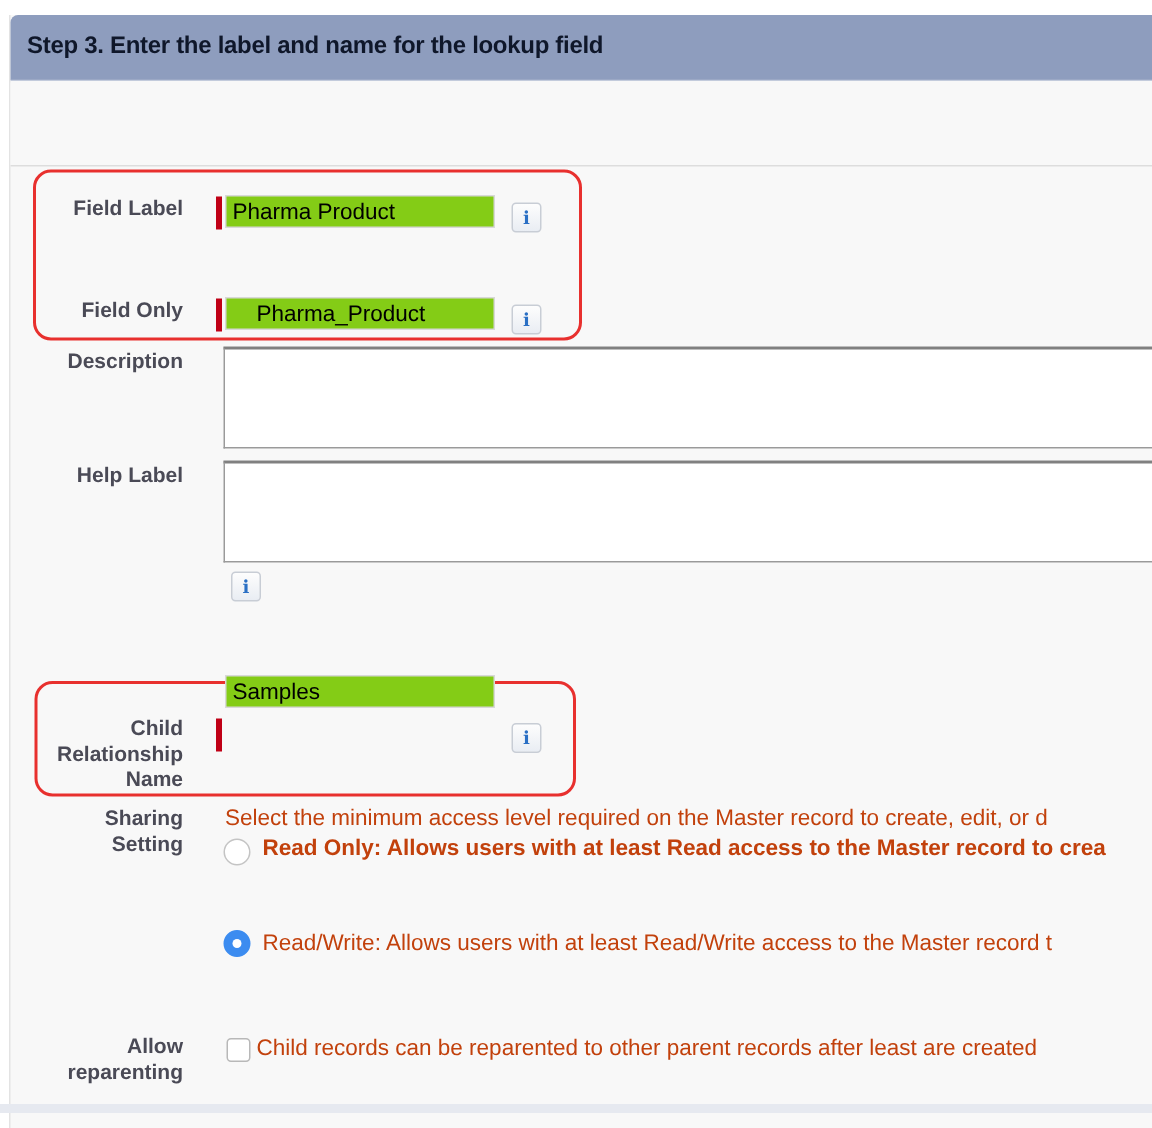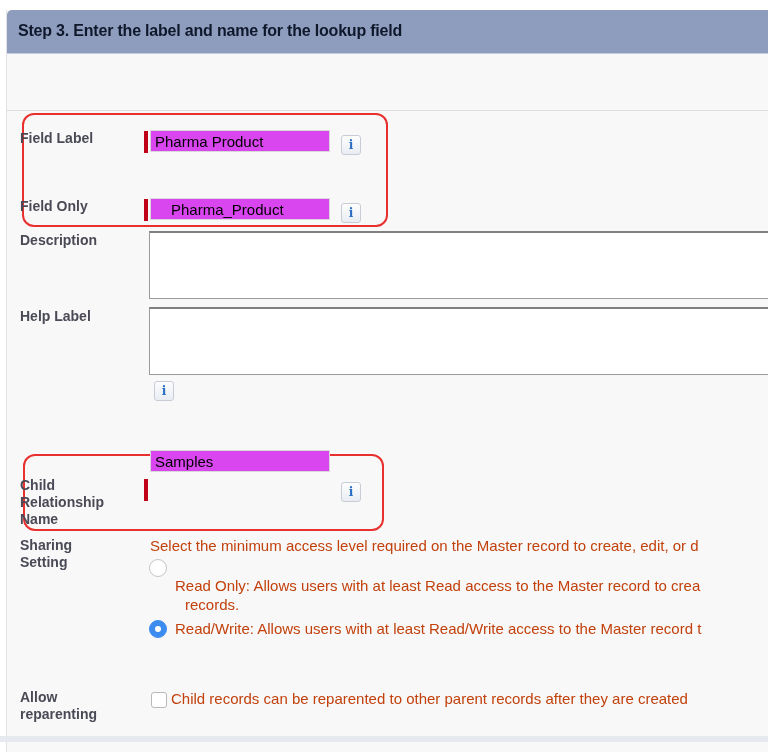--- a/index.html
+++ b/index.html
@@ -25,28 +25,28 @@
       font-size: 16px; font-weight: bold; color: #0f172a;
       letter-spacing: -0.2px;
     }
     .top-band {
       position: absolute; left: 0; top: 45px; right: 0; height: 56px;
       background: #f8f8f8;
       border-bottom: 1px solid #dddddd;
     }
     .lbl {
       position: absolute; font-size: 14px; font-weight: bold; color: #4a4a56;
-      line-height: 17px;
+      text-align: right; line-height: 17px;
     }
     .req-bar {
       position: absolute; width: 4px; height: 22px; background: #c00016;
     }
     .txt-input {
       position: absolute; height: 22px; width: 180px;
-      background: #d946ef; border: 1px solid #d8d8d8;
+      background: #84cc16; border: 1px solid #d8d8d8;
       font-family: "Liberation Sans", sans-serif; font-size: 15px; color: #000;
       padding: 0 4px; line-height: 20px;
     }
     .info-btn {
       position: absolute; width: 20px; height: 20px;
       background: linear-gradient(#fdfdfd, #e9edf3);
       border: 1px solid #c8cdd5; border-radius: 3px;
       color: #2a6fc4; font-family: "DejaVu Serif", serif; font-weight: bold;
       font-size: 12px; text-align: center; line-height: 18px;
     }
@@ -122,30 +122,29 @@
 <input class="txt-input" type="text" style="left: 150px; top: 450px;" value="Samples">
 <div class="info-btn" style="left:341px; top:482px;">i</div>
 
 <div class="lbl" style="left:20px; top:537px; width:102px;">
   <div>Sharing</div>
   <div>Setting</div>
 </div>
 <div class="body-text" style="left:150px; top:536px;">Select the minimum access level required on the Master record to create, edit, or d</div>
 
 <div class="radio" style="left:149px; top:559px;"></div>
-<div class="body-text" style="left:175px; top:576px;">
+<div class="body-text" style="left:175px; top:556px;font-weight:bold;">
   <div>Read Only: Allows users with at least Read access to the Master record to crea</div>
-  <div style="padding-left:10px;">records.</div>
 </div>
 
 <div class="radio checked" style="left:149px; top:620px;"></div>
 <div class="body-text" style="left:175px; top:619px;">
   <div>Read/Write: Allows users with at least Read/Write access to the Master record t</div>
 </div>
 
 <div class="lbl" style="left:20px; top:689px; width:102px;">
   <div>Allow</div>
   <div>reparenting</div>
 </div>
 <div class="checkbox" style="left:151px; top:692px;"></div>
-<div class="body-text" style="left:171px; top:689px;">Child records can be reparented to other parent records after they are created</div>
+<div class="body-text" style="left:171px; top:689px;">Child records can be reparented to other parent records after least are created</div>
 
 <div class="bottom-line"></div>
 
 </body></html>

